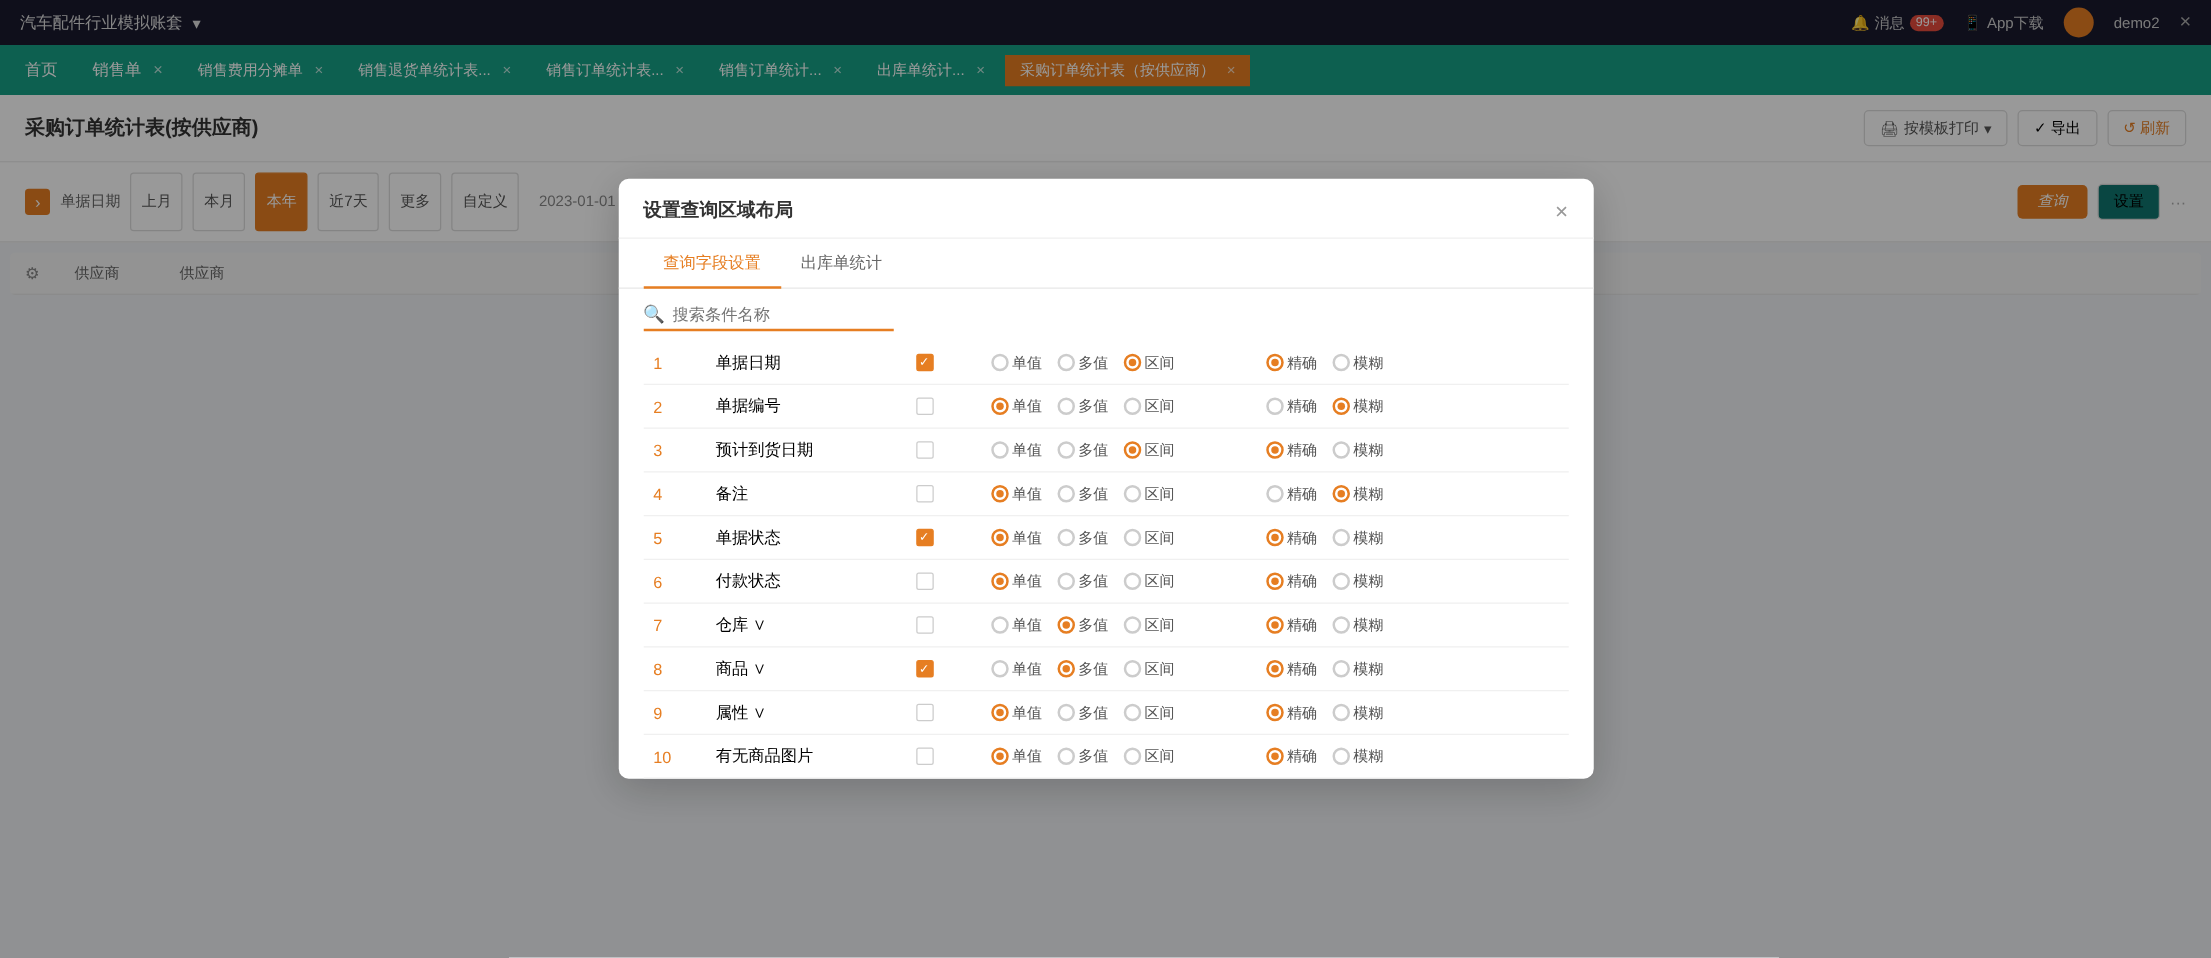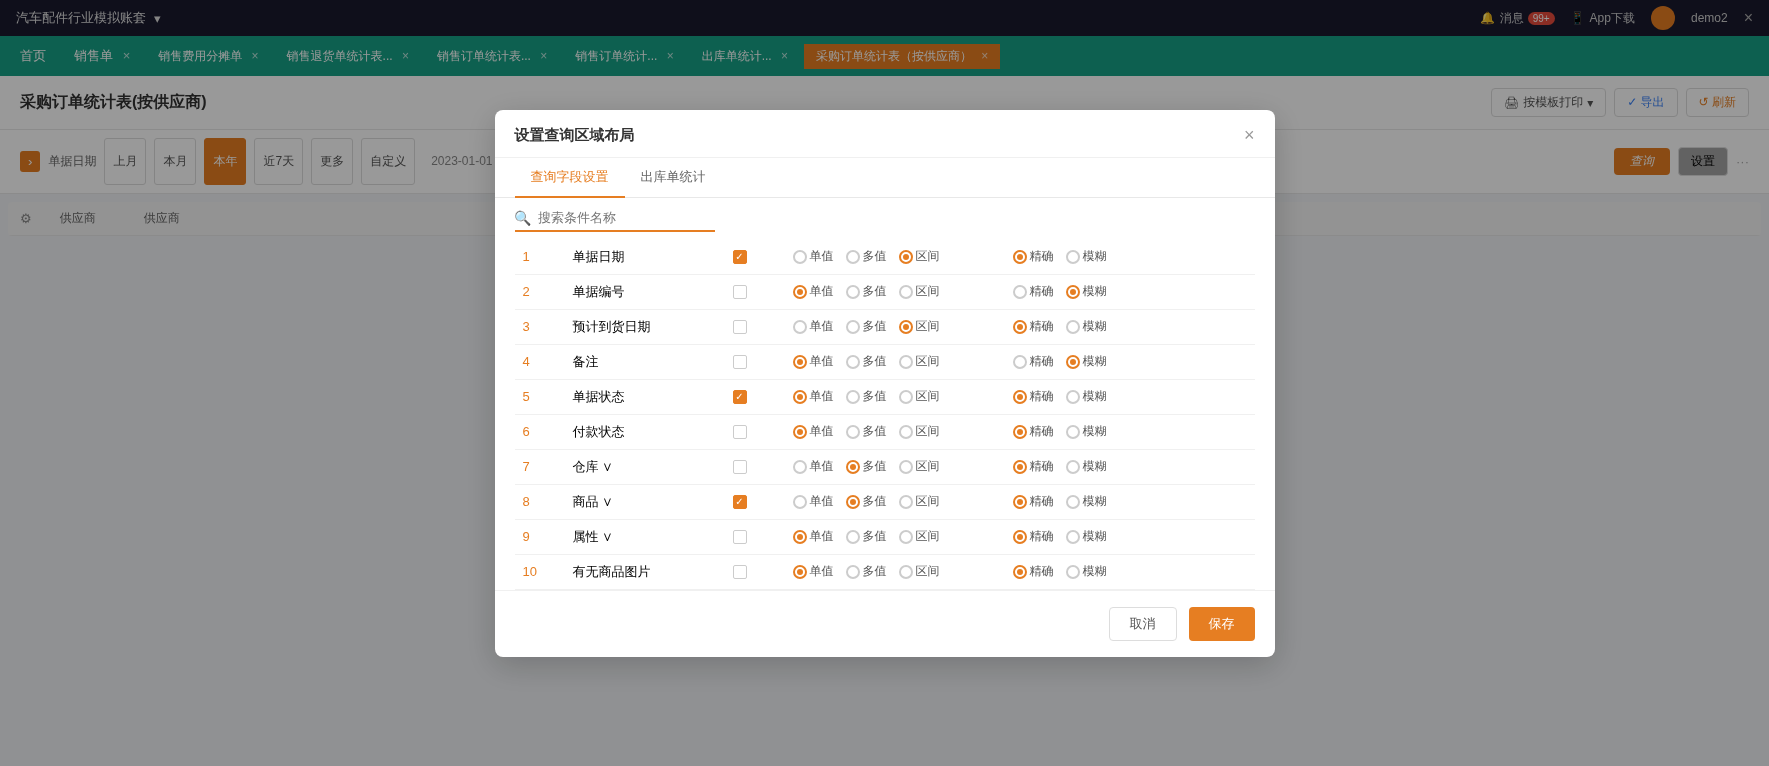--- a/index.html
+++ b/index.html
@@ -49,24 +49,24 @@
       background: white;
       padding: 12px 20px;
       display: flex;
       align-items: center;
       justify-content: space-between;
       border-bottom: 1px solid #e8e8e8;
     }
     .page-title { font-size: 16px; font-weight: bold; color: #333; }
     .header-actions { display: flex; align-items: center; gap: 8px; }
     .btn-print { background: white; border: 1px solid #ddd; border-radius: 4px; padding: 5px 12px; cursor: pointer; font-size: 12px; color: #555; display: flex; align-items: center; gap: 4px; }
-    .btn-export { background: white; border: 1px solid #ddd; border-radius: 4px; padding: 5px 12px; cursor: pointer; font-size: 12px; color: #3b82f6; }
+    .btn-export { background: white; border: 1px solid #ddd; border-radius: 4px; padding: 5px 12px; cursor: pointer; font-size: 12px; color: #000000; }
     .btn-refresh { background: white; border: 1px solid #ddd; border-radius: 4px; padding: 5px 12px; cursor: pointer; font-size: 12px; color: #e67e22; }
     .btn-query { background: #e67e22; color: white; border: none; border-radius: 4px; padding: 5px 16px; cursor: pointer; font-size: 12px; font-style: italic; }
-    .btn-settings { background: #a3a3a3; border: 1px solid #ddd; border-radius: 4px; padding: 5px 12px; cursor: pointer; font-size: 12px; }
+    .btn-settings { background: #0f766e; border: 1px solid #ddd; border-radius: 4px; padding: 5px 12px; cursor: pointer; font-size: 12px; }
 
     
     .filter-bar {
       background: white;
       padding: 8px 20px;
       display: flex;
       align-items: center;
       gap: 8px;
       border-bottom: 1px solid #e8e8e8;
     }
@@ -567,18 +567,14 @@
         <div class="dt-cell">
           <div class="radio-group">
             <label class="radio-item"><div class="radio-btn checked"></div>精确</label>
             <label class="radio-item"><div class="radio-btn"></div>模糊</label>
           </div>
         </div>
       </div>
 
     </div>
 
-    <div class="dialog-footer">
-      <button class="btn-cancel">取消</button>
-      <button class="btn-save">保存</button>
-    </div>
   </div>
 </div>
 
 </body></html>

